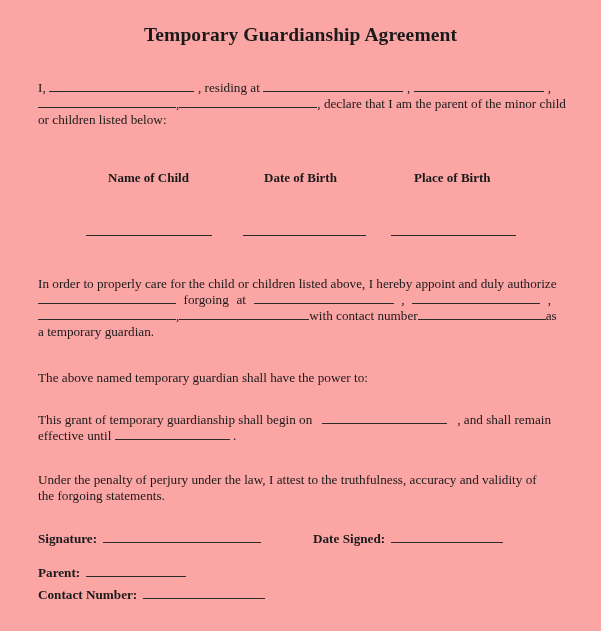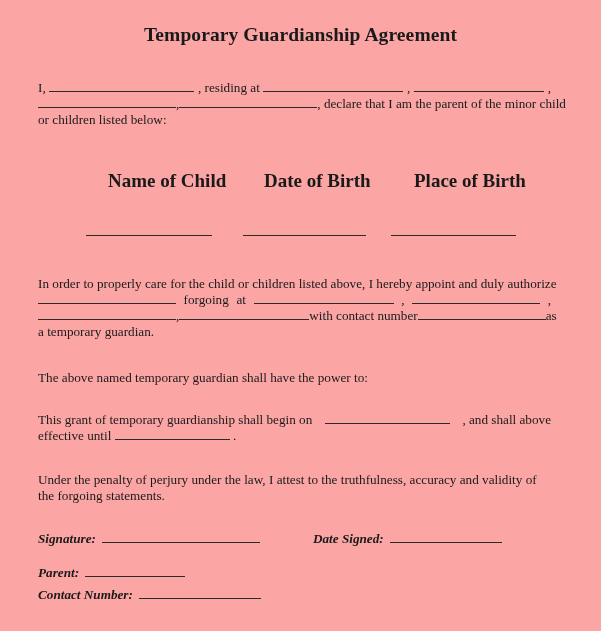--- a/index.html
+++ b/index.html
@@ -79,21 +79,21 @@
 
   
   .child-table {
     position: absolute;
     left: 38px;
     width: 513px;
   }
   .child-head {
     position: relative;
     height: 18px;
-    font-size: 19px;
+    font-size: 13px;
     font-weight: bold;
   }
   .child-head span {
     position: absolute;
     top: 0;
     white-space: nowrap;
   }
   .col-1 { left: 70px; }
   .col-2 { left: 226px; }
   .col-3 { left: 376px; }
@@ -123,21 +123,20 @@
     height: 20px;
     white-space: nowrap;
   }
   .sig-cell {
     position: absolute;
     top: 0;
     white-space: nowrap;
   }
   .sig-cell b {
     font-weight: bold;
-    font-style: italic;
   }
   .sig-left  { left: 0; }
   .sig-right { left: 275px; }
 
   .sig-rule {
     display: inline-block;
     border-bottom: 1px solid #2a2a2a;
     height: 12px;
     margin-left: 6px;
     vertical-align: baseline;
@@ -225,21 +224,21 @@
 
   <div class="block" style="top: 370px;">
     <div class="ln">The above named temporary guardian shall have the power to:</div>
   </div>
 
   <div class="block" style="top: 412px;">
 
     <div class="ln justified">
       <span>This grant of temporary guardianship shall begin on</span>
       <span class="rule w125"></span>
-      <span>, and shall above</span>
+      <span>, and shall remain</span>
     </div>
 
     <div class="ln">
       <span>effective until</span>
       <span class="rule w115"></span>
       <span>.</span>
     </div>
   </div>
 
   <div class="block" style="top: 472px;">

